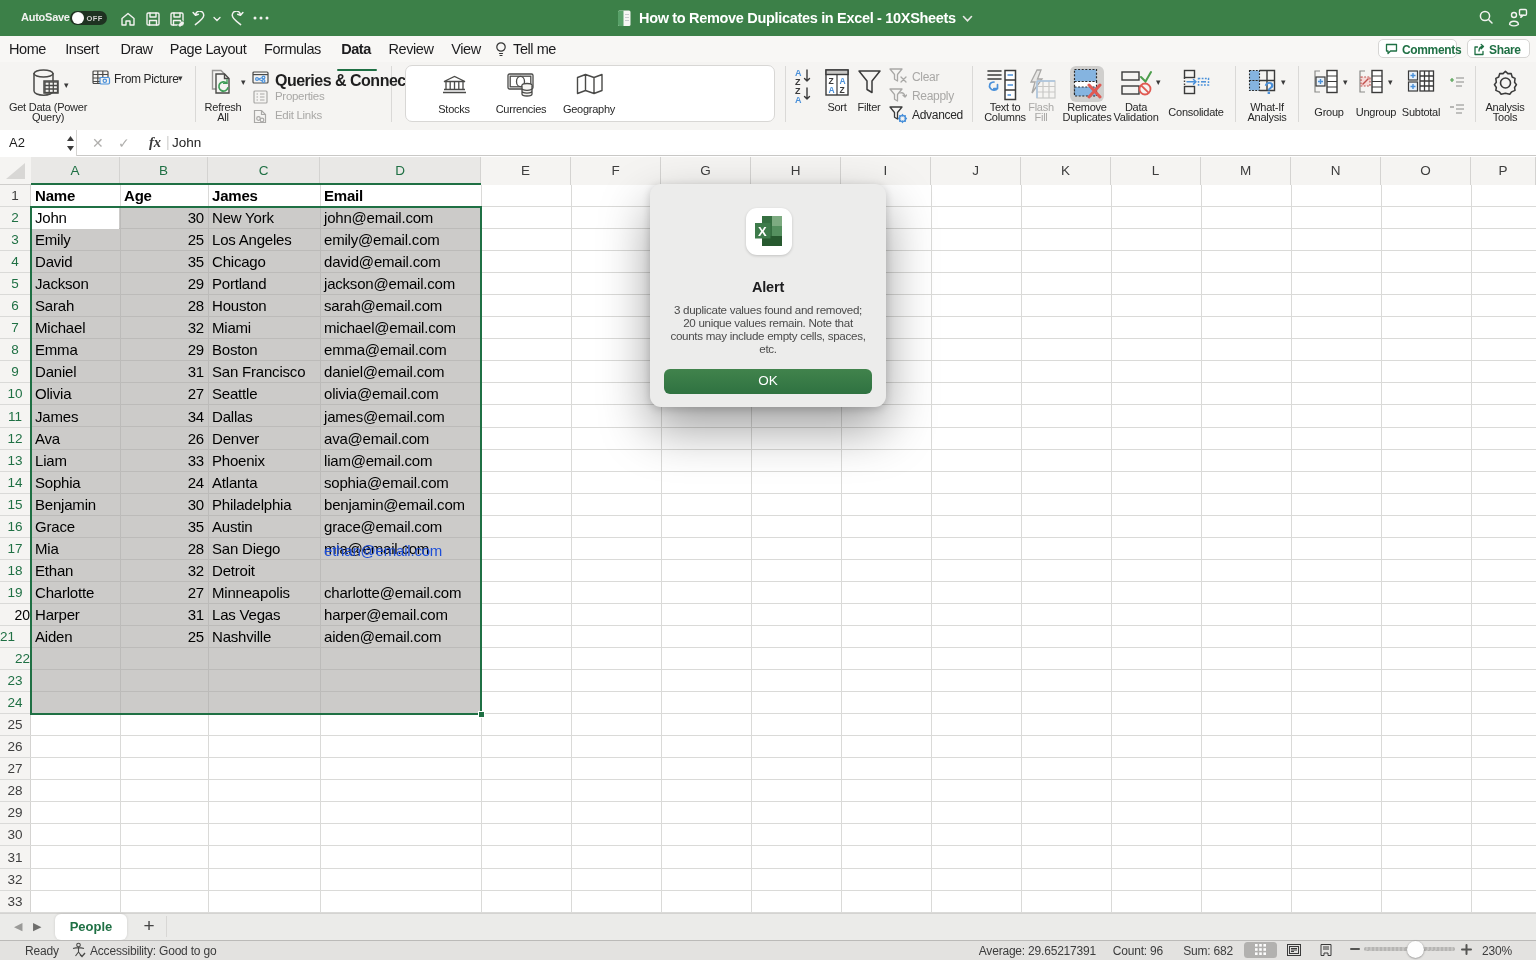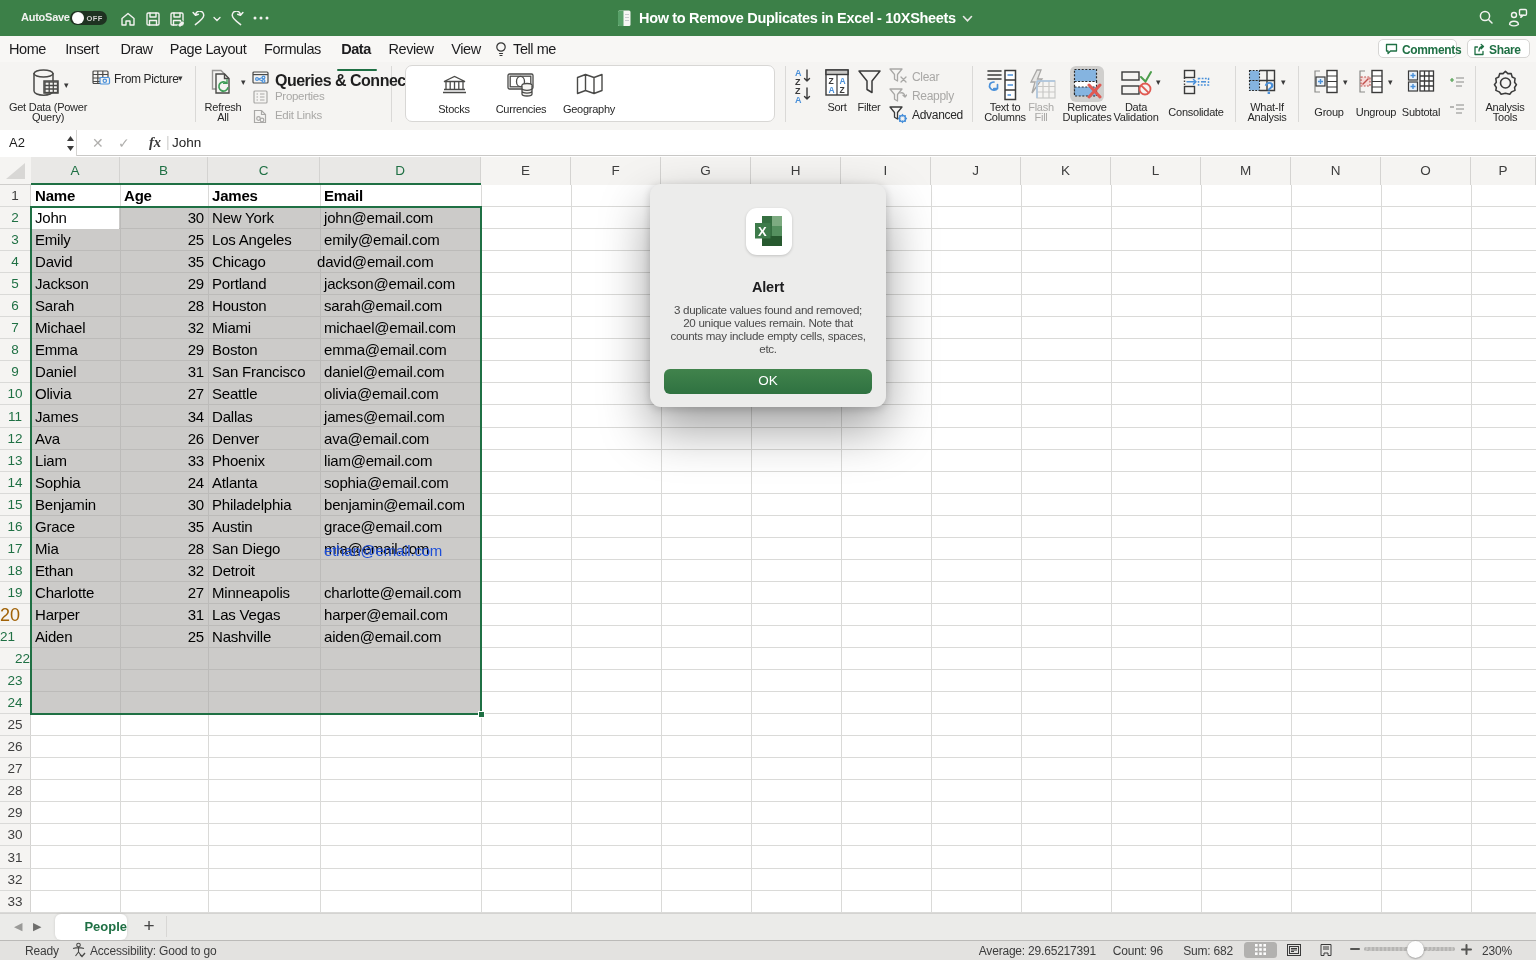--- a/index.html
+++ b/index.html
@@ -387,21 +387,21 @@
 <div class="ab" style="left:0;top:383.45000000000005px;width:30px;height:22.05px;color:#1f7044;font-size:13.5px;font-weight:500;text-align:center;line-height:22.05px">10</div>
 <div class="ab" style="left:0;top:405.5px;width:30px;height:22.05px;color:#1f7044;font-size:13.5px;font-weight:500;text-align:center;line-height:22.05px">11</div>
 <div class="ab" style="left:0;top:427.55px;width:30px;height:22.05px;color:#1f7044;font-size:13.5px;font-weight:500;text-align:center;line-height:22.05px">12</div>
 <div class="ab" style="left:0;top:449.6px;width:30px;height:22.05px;color:#1f7044;font-size:13.5px;font-weight:500;text-align:center;line-height:22.05px">13</div>
 <div class="ab" style="left:0;top:471.65000000000003px;width:30px;height:22.05px;color:#1f7044;font-size:13.5px;font-weight:500;text-align:center;line-height:22.05px">14</div>
 <div class="ab" style="left:0;top:493.7px;width:30px;height:22.05px;color:#1f7044;font-size:13.5px;font-weight:500;text-align:center;line-height:22.05px">15</div>
 <div class="ab" style="left:0;top:515.75px;width:30px;height:22.05px;color:#1f7044;font-size:13.5px;font-weight:500;text-align:center;line-height:22.05px">16</div>
 <div class="ab" style="left:0;top:537.8px;width:30px;height:22.05px;color:#1f7044;font-size:13.5px;font-weight:500;text-align:center;line-height:22.05px">17</div>
 <div class="ab" style="left:0;top:559.85px;width:30px;height:22.05px;color:#1f7044;font-size:13.5px;font-weight:500;text-align:center;line-height:22.05px">18</div>
 <div class="ab" style="left:0;top:581.9000000000001px;width:30px;height:22.05px;color:#1f7044;font-size:13.5px;font-weight:500;text-align:center;line-height:22.05px">19</div>
-<div class="ab" style="left:0;top:603.95px;width:30px;height:22.05px;color:#a16207;font-size:18px;font-weight:500;text-align:left;line-height:22.05px">20</div>
+<div class="ab" style="left:0;top:603.95px;width:30px;height:22.05px;color:#000000;font-size:14px;font-weight:500;text-align:right;line-height:22.05px">20</div>
 <div class="ab" style="left:0;top:626.0px;width:30px;height:22.05px;color:#1f7044;font-size:13.5px;font-weight:500;text-align:left;line-height:22.05px">21</div>
 <div class="ab" style="left:0;top:648.05px;width:30px;height:22.05px;color:#1f7044;font-size:13.5px;font-weight:500;text-align:right;line-height:22.05px">22</div>
 <div class="ab" style="left:0;top:670.1px;width:30px;height:22.05px;color:#1f7044;font-size:13.5px;font-weight:500;text-align:center;line-height:22.05px">23</div>
 <div class="ab" style="left:0;top:692.1500000000001px;width:30px;height:22.05px;color:#1f7044;font-size:13.5px;font-weight:500;text-align:center;line-height:22.05px">24</div>
 <div class="ab" style="left:0;top:714.2px;width:30px;height:22.05px;color:#3e3e3e;font-size:13.5px;font-weight:500;text-align:center;line-height:22.05px">25</div>
 <div class="ab" style="left:0;top:736.25px;width:30px;height:22.05px;color:#3e3e3e;font-size:13.5px;font-weight:500;text-align:center;line-height:22.05px">26</div>
 <div class="ab" style="left:0;top:758.3000000000001px;width:30px;height:22.05px;color:#3e3e3e;font-size:13.5px;font-weight:500;text-align:center;line-height:22.05px">27</div>
 <div class="ab" style="left:0;top:780.35px;width:30px;height:22.05px;color:#3e3e3e;font-size:13.5px;font-weight:500;text-align:center;line-height:22.05px">28</div>
 <div class="ab" style="left:0;top:802.4px;width:30px;height:22.05px;color:#3e3e3e;font-size:13.5px;font-weight:500;text-align:center;line-height:22.05px">29</div>
 <div class="ab" style="left:0;top:824.45px;width:30px;height:22.05px;color:#3e3e3e;font-size:13.5px;font-weight:500;text-align:center;line-height:22.05px">30</div>
@@ -424,21 +424,21 @@
 <div class="ab" style="left:120px;top:207.05px;width:84px;height:22.05px;line-height:22.05px;font-size:15px;color:#000;letter-spacing:-.2px;text-align:right">30</div>
 <div class="ab" style="left:212px;top:207.05px;height:22.05px;line-height:22.05px;font-size:15px;color:#000;letter-spacing:-.2px">New York</div>
 <div class="ab" style="left:324px;top:207.05px;height:22.05px;line-height:22.05px;font-size:15px;color:#000;letter-spacing:-.2px">john@email.com</div>
 <div class="ab" style="left:35px;top:229.1px;height:22.05px;line-height:22.05px;font-size:15px;color:#000;letter-spacing:-.2px">Emily</div>
 <div class="ab" style="left:120px;top:229.1px;width:84px;height:22.05px;line-height:22.05px;font-size:15px;color:#000;letter-spacing:-.2px;text-align:right">25</div>
 <div class="ab" style="left:212px;top:229.1px;height:22.05px;line-height:22.05px;font-size:15px;color:#000;letter-spacing:-.2px">Los Angeles</div>
 <div class="ab" style="left:324px;top:229.1px;height:22.05px;line-height:22.05px;font-size:15px;color:#000;letter-spacing:-.2px">emily@email.com</div>
 <div class="ab" style="left:35px;top:251.15px;height:22.05px;line-height:22.05px;font-size:15px;color:#000;letter-spacing:-.2px">David</div>
 <div class="ab" style="left:120px;top:251.15px;width:84px;height:22.05px;line-height:22.05px;font-size:15px;color:#000;letter-spacing:-.2px;text-align:right">35</div>
 <div class="ab" style="left:212px;top:251.15px;height:22.05px;line-height:22.05px;font-size:15px;color:#000;letter-spacing:-.2px">Chicago</div>
-<div class="ab" style="left:317px;top:251.15px;height:22.05px;line-height:22.05px;font-size:15px;color:#000;letter-spacing:-.2px">david@email.com</div>
+<div class="ab" style="left:324px;top:251.15px;height:22.05px;line-height:22.05px;font-size:15px;color:#000;letter-spacing:-.2px">david@email.com</div>
 <div class="ab" style="left:35px;top:273.2px;height:22.05px;line-height:22.05px;font-size:15px;color:#000;letter-spacing:-.2px">Jackson</div>
 <div class="ab" style="left:120px;top:273.2px;width:84px;height:22.05px;line-height:22.05px;font-size:15px;color:#000;letter-spacing:-.2px;text-align:right">29</div>
 <div class="ab" style="left:212px;top:273.2px;height:22.05px;line-height:22.05px;font-size:15px;color:#000;letter-spacing:-.2px">Portland</div>
 <div class="ab" style="left:324px;top:273.2px;height:22.05px;line-height:22.05px;font-size:15px;color:#000;letter-spacing:-.2px">jackson@email.com</div>
 <div class="ab" style="left:35px;top:295.25px;height:22.05px;line-height:22.05px;font-size:15px;color:#000;letter-spacing:-.2px">Sarah</div>
 <div class="ab" style="left:120px;top:295.25px;width:84px;height:22.05px;line-height:22.05px;font-size:15px;color:#000;letter-spacing:-.2px;text-align:right">28</div>
 <div class="ab" style="left:212px;top:295.25px;height:22.05px;line-height:22.05px;font-size:15px;color:#000;letter-spacing:-.2px">Houston</div>
 <div class="ab" style="left:324px;top:295.25px;height:22.05px;line-height:22.05px;font-size:15px;color:#000;letter-spacing:-.2px">sarah@email.com</div>
 <div class="ab" style="left:35px;top:317.3px;height:22.05px;line-height:22.05px;font-size:15px;color:#000;letter-spacing:-.2px">Michael</div>
 <div class="ab" style="left:120px;top:317.3px;width:84px;height:22.05px;line-height:22.05px;font-size:15px;color:#000;letter-spacing:-.2px;text-align:right">32</div>
@@ -497,21 +497,21 @@
 <div class="ab" style="left:212px;top:603.95px;height:22.05px;line-height:22.05px;font-size:15px;color:#000;letter-spacing:-.2px">Las Vegas</div>
 <div class="ab" style="left:324px;top:603.95px;height:22.05px;line-height:22.05px;font-size:15px;color:#000;letter-spacing:-.2px">harper@email.com</div>
 <div class="ab" style="left:35px;top:626.0px;height:22.05px;line-height:22.05px;font-size:15px;color:#000;letter-spacing:-.2px">Aiden</div>
 <div class="ab" style="left:120px;top:626.0px;width:84px;height:22.05px;line-height:22.05px;font-size:15px;color:#000;letter-spacing:-.2px;text-align:right">25</div>
 <div class="ab" style="left:212px;top:626.0px;height:22.05px;line-height:22.05px;font-size:15px;color:#000;letter-spacing:-.2px">Nashville</div>
 <div class="ab" style="left:324px;top:626.0px;height:22.05px;line-height:22.05px;font-size:15px;color:#000;letter-spacing:-.2px">aiden@email.com</div>
 <div class="ab" style="left:0;top:913px;width:1536px;height:27px;background:#ebebe9;border-top:1px solid #d4d3d1"></div>
 <div class="ab" style="left:14px;top:919.5px;color:#9a9a98;font-size:11px">◀</div>
 <div class="ab" style="left:33px;top:919.5px;color:#6e6e6c;font-size:11px">▶</div>
 <div class="ab" style="left:55px;top:913.5px;width:72px;height:26px;background:#fff;border-radius:6px 6px 6px 6px;box-shadow:0 0 3px rgba(0,0,0,.12)"></div>
-<div class="ab" style="left:55px;top:913.5px;width:72px;height:26px;line-height:26px;text-align:right;color:#1f7044;font-size:13px;font-weight:700">People</div>
+<div class="ab" style="left:55px;top:913.5px;width:72px;height:26px;line-height:26px;text-align:center;color:#1f7044;font-size:13px;font-weight:700">People</div>
 <div class="ab" style="left:137px;top:913px;width:24px;height:26px;color:#444;font-size:19px;font-weight:300;text-align:center;line-height:25px">+</div>
 <div class="ab" style="left:166px;top:916px;width:1px;height:21px;background:#d8d7d5"></div>
 <div class="ab" style="left:0;top:940px;width:1536px;height:20px;background:#e3e2e0;border-top:1px solid #bbbab8"></div>
 <div class="ab" style="left:25px;top:943.5px;font-size:12px;color:#3c3c3c;letter-spacing:-.2px">Ready</div>
 <svg class="ab" style="left:71px;top:941.5px" width="15" height="16" viewBox="0 0 15 16" fill="none" stroke="#4a4a48" stroke-width="1.1">
     <circle cx="7.5" cy="3" r="1.8"></circle>
     <path d="M2 6.5 C5 5.5 10 5.5 13 6.5 M7.5 5 V10 M7.5 10 L4.5 14 M7.5 10 L10.5 14"></path>
     <path d="M9 12.5 l2 2 3-3.5" stroke="#4a4a48" stroke-width="1.3"></path>
   </svg>
 <div class="ab" style="left:90px;top:943.5px;font-size:12px;color:#3c3c3c;letter-spacing:-.2px">Accessibility: Good to go</div>

